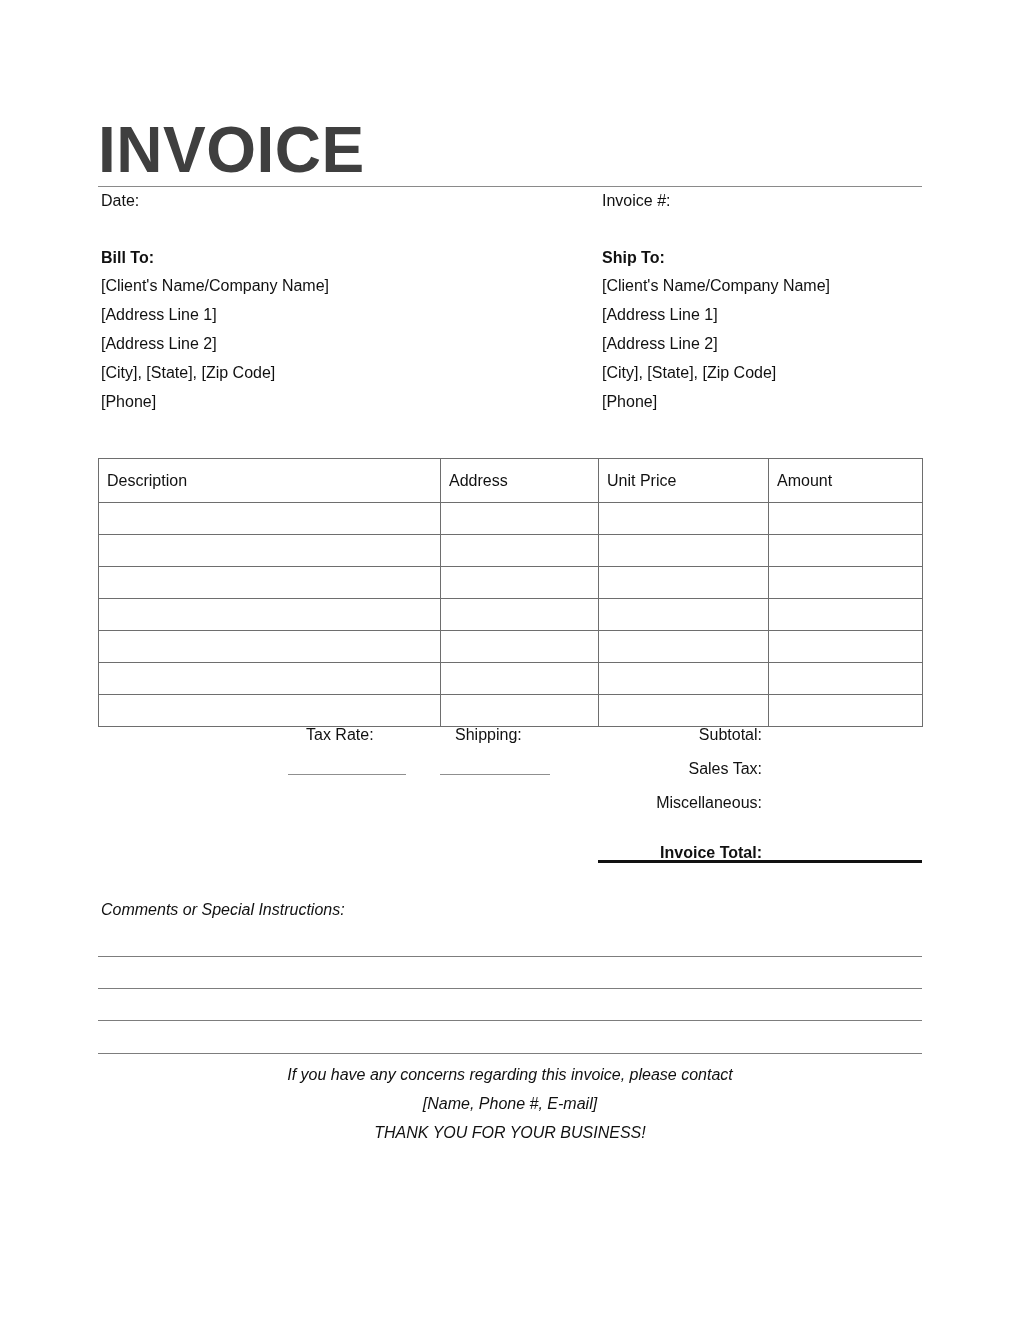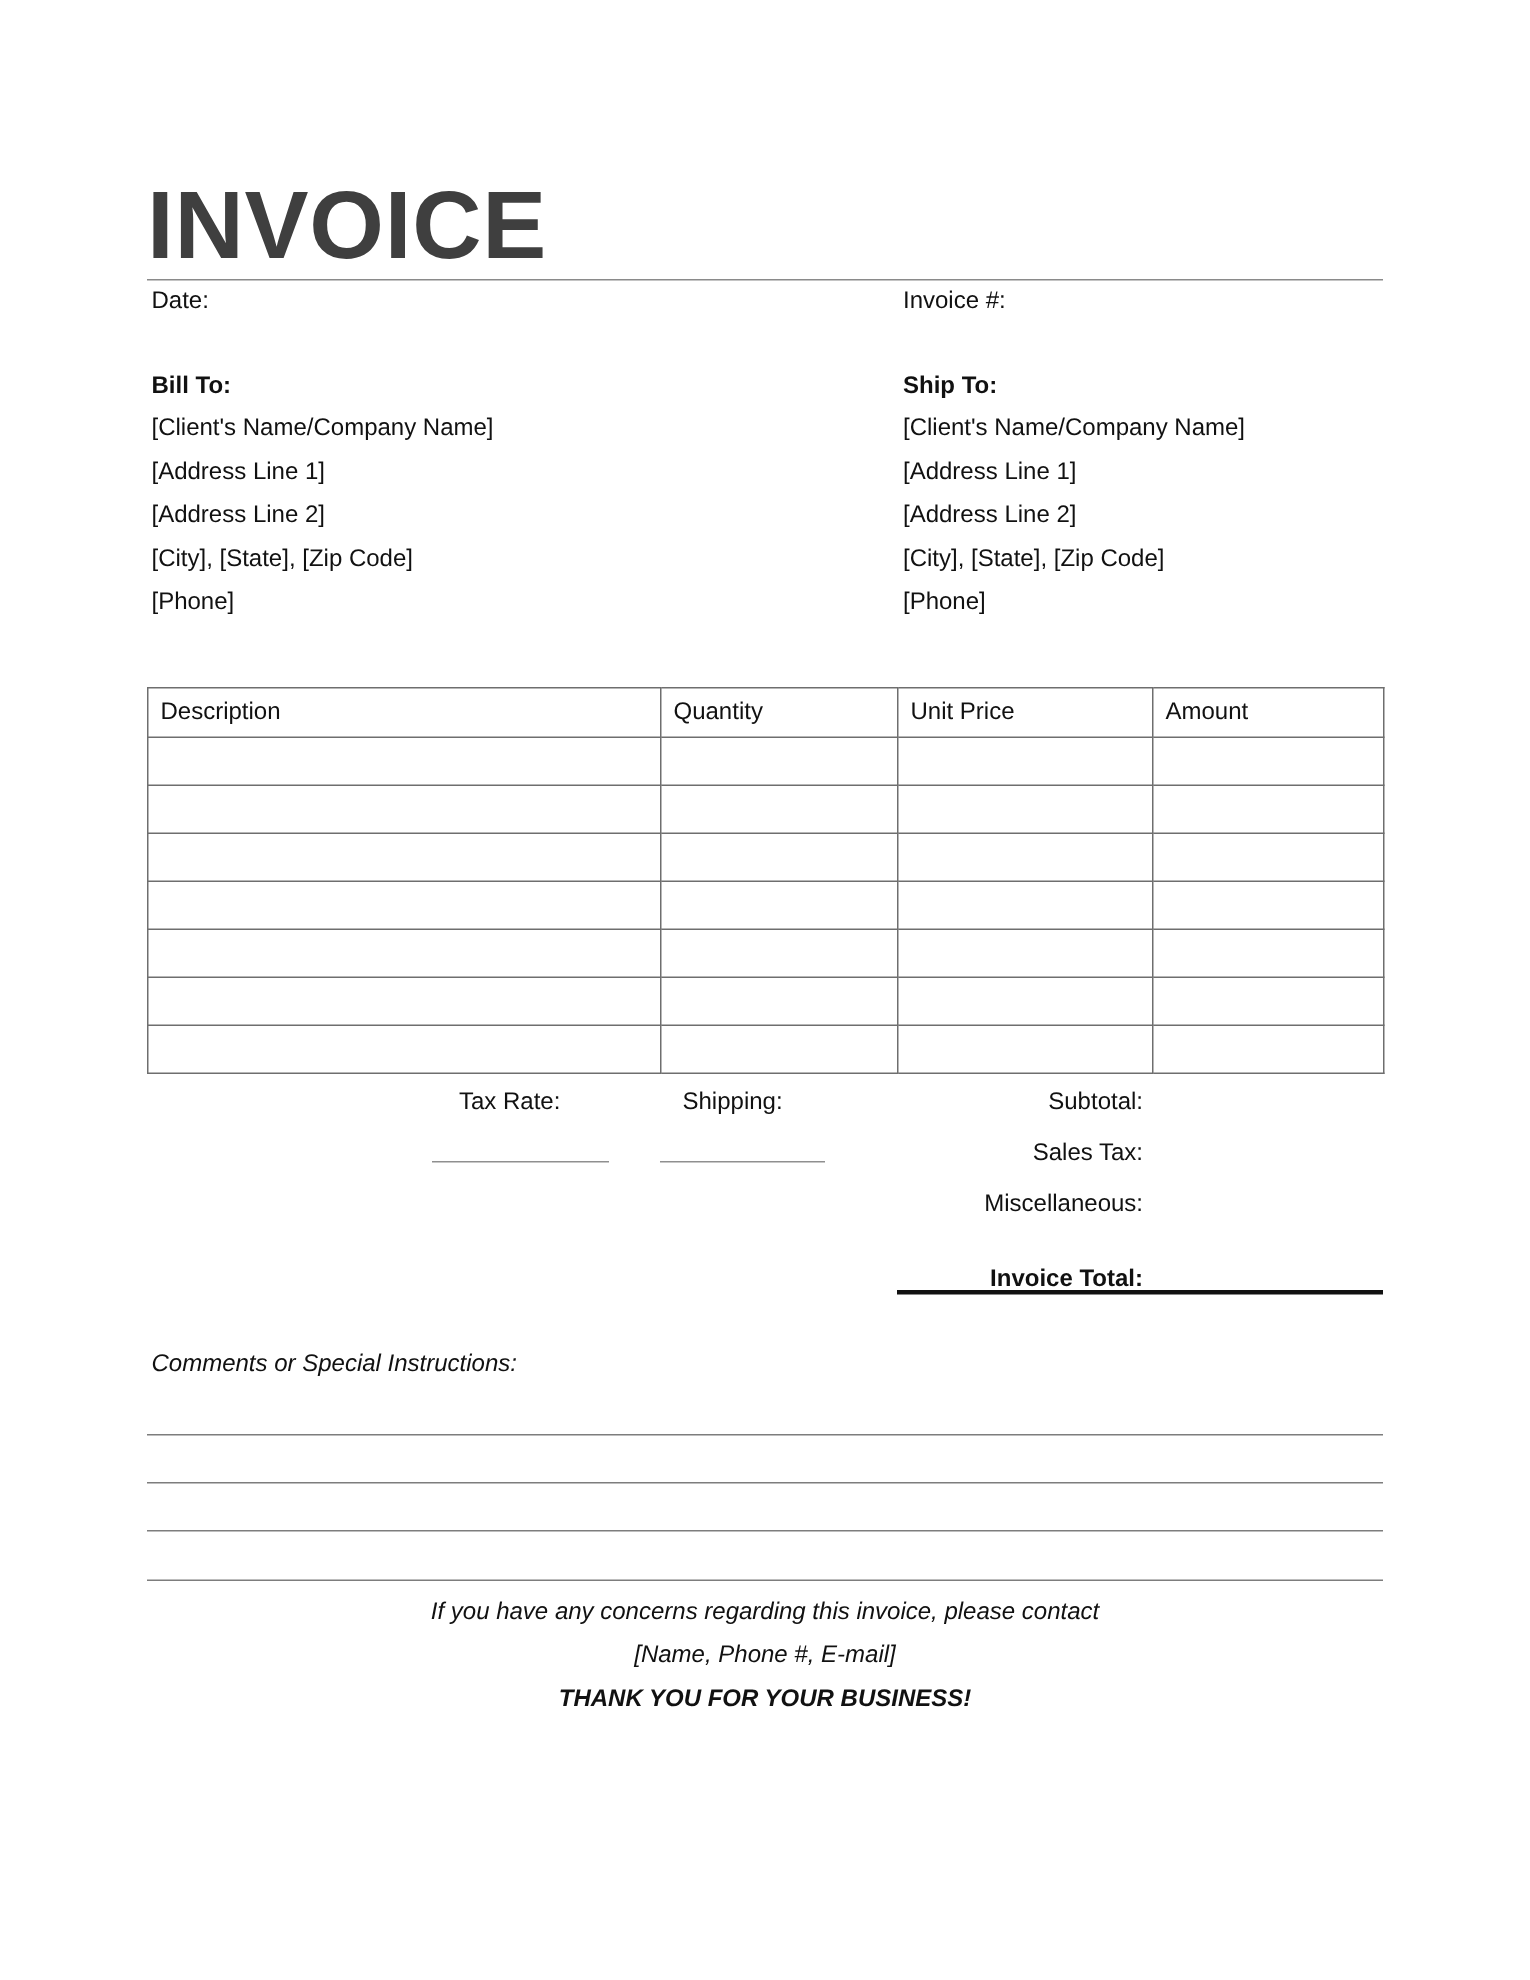--- a/index.html
+++ b/index.html
@@ -92,21 +92,21 @@
   }
   .items th, .items td {
     border: 1px solid #6e6e6e;
     font-weight: normal;
     text-align: left;
     font-size: 16px;
     padding: 0 0 0 8px;
     height: 32px;
     vertical-align: middle;
   }
-  .items thead th { height: 33px; }
+  .items thead th { height: 44px; }
   .items col.c-desc { width: 342px; }
   .items col.c-qty  { width: 158px; }
   .items col.c-unit { width: 170px; }
   .items col.c-amt  { width: 154px; }
   .items tbody td { height: 32px; }
 
   
   .field-label {
     position: absolute;
     font-size: 16px;
@@ -176,21 +176,21 @@
     left: 98px;
     top: 1066px;
     width: 824px;
     text-align: center;
   }
   .footer-line {
     font-size: 16px;
     font-style: italic;
     margin-bottom: 11px;
   }
-  .footer-line:last-child { margin-bottom: 4px; font-weight: bold; }
+  .footer-line:last-child { margin-bottom: 4px; }
 
   
   .brand {
     position: absolute;
     right: 98px;
     top: 1176px;
     text-align: right;
     line-height: 1;
   }
   .brand-powered {
@@ -239,21 +239,21 @@
   <table class="items">
     <colgroup>
       <col class="c-desc">
         <col class="c-qty">
         <col class="c-unit">
         <col class="c-amt">
     </colgroup>
     <thead>
       <tr>
         <th>Description</th>
-        <th>Quantity</th>
+        <th>Address</th>
         <th>Unit Price</th>
         <th>Amount</th>
       </tr>
     </thead>
     <tbody>
       <tr>
         <td></td>
         <td></td>
         <td></td>
         <td></td>

